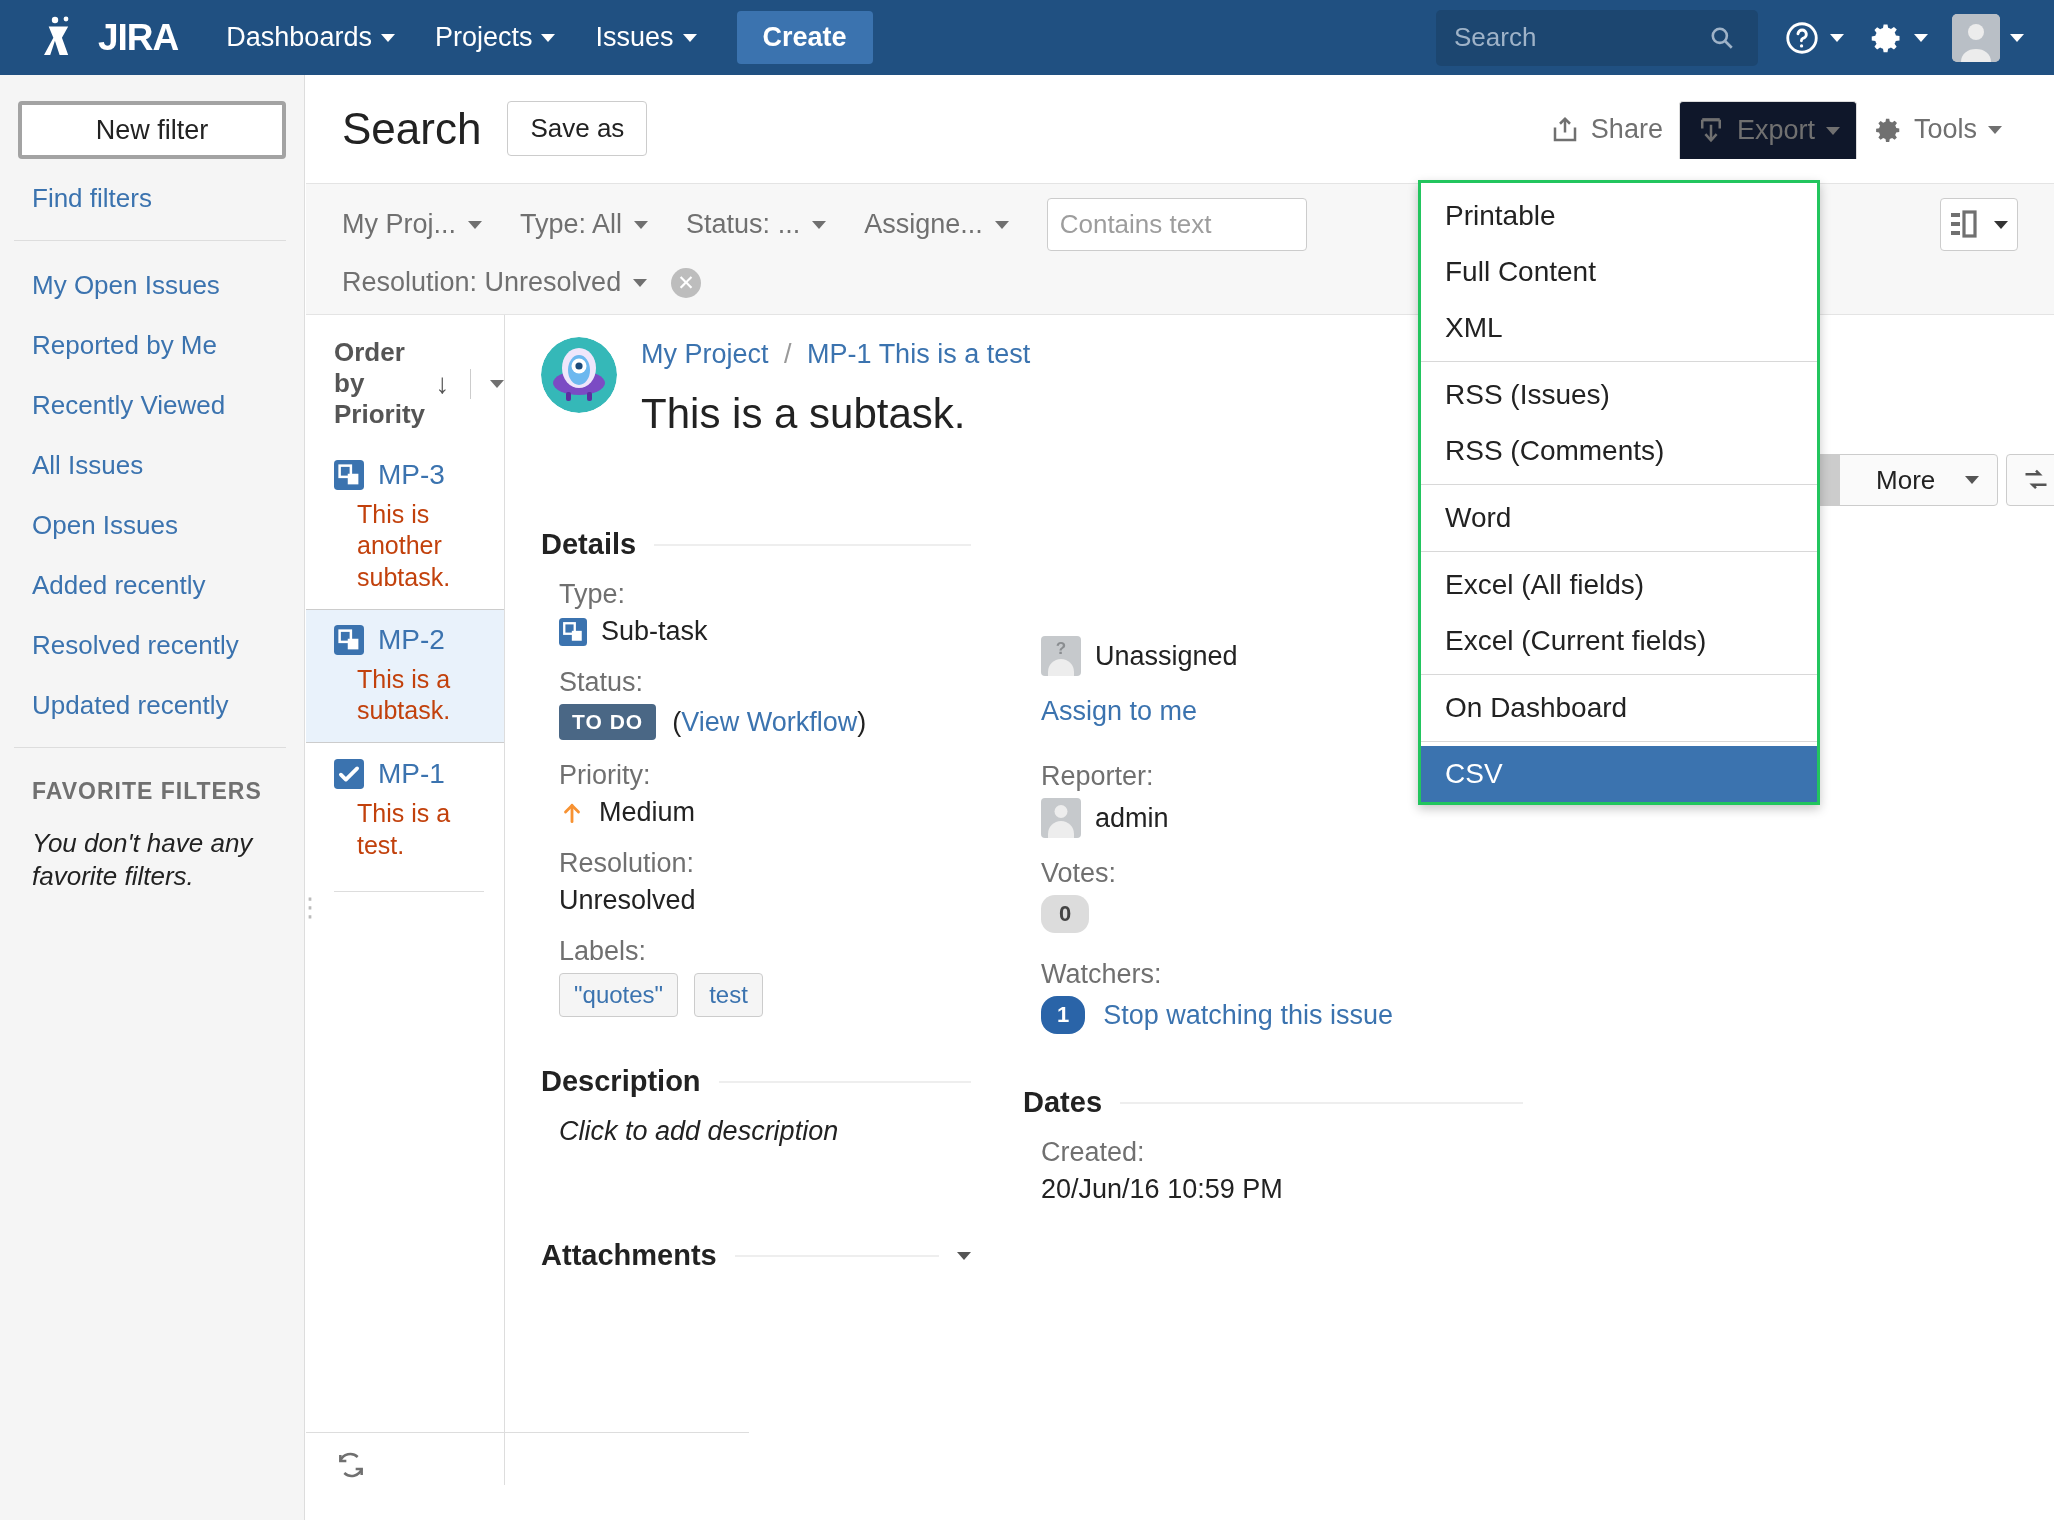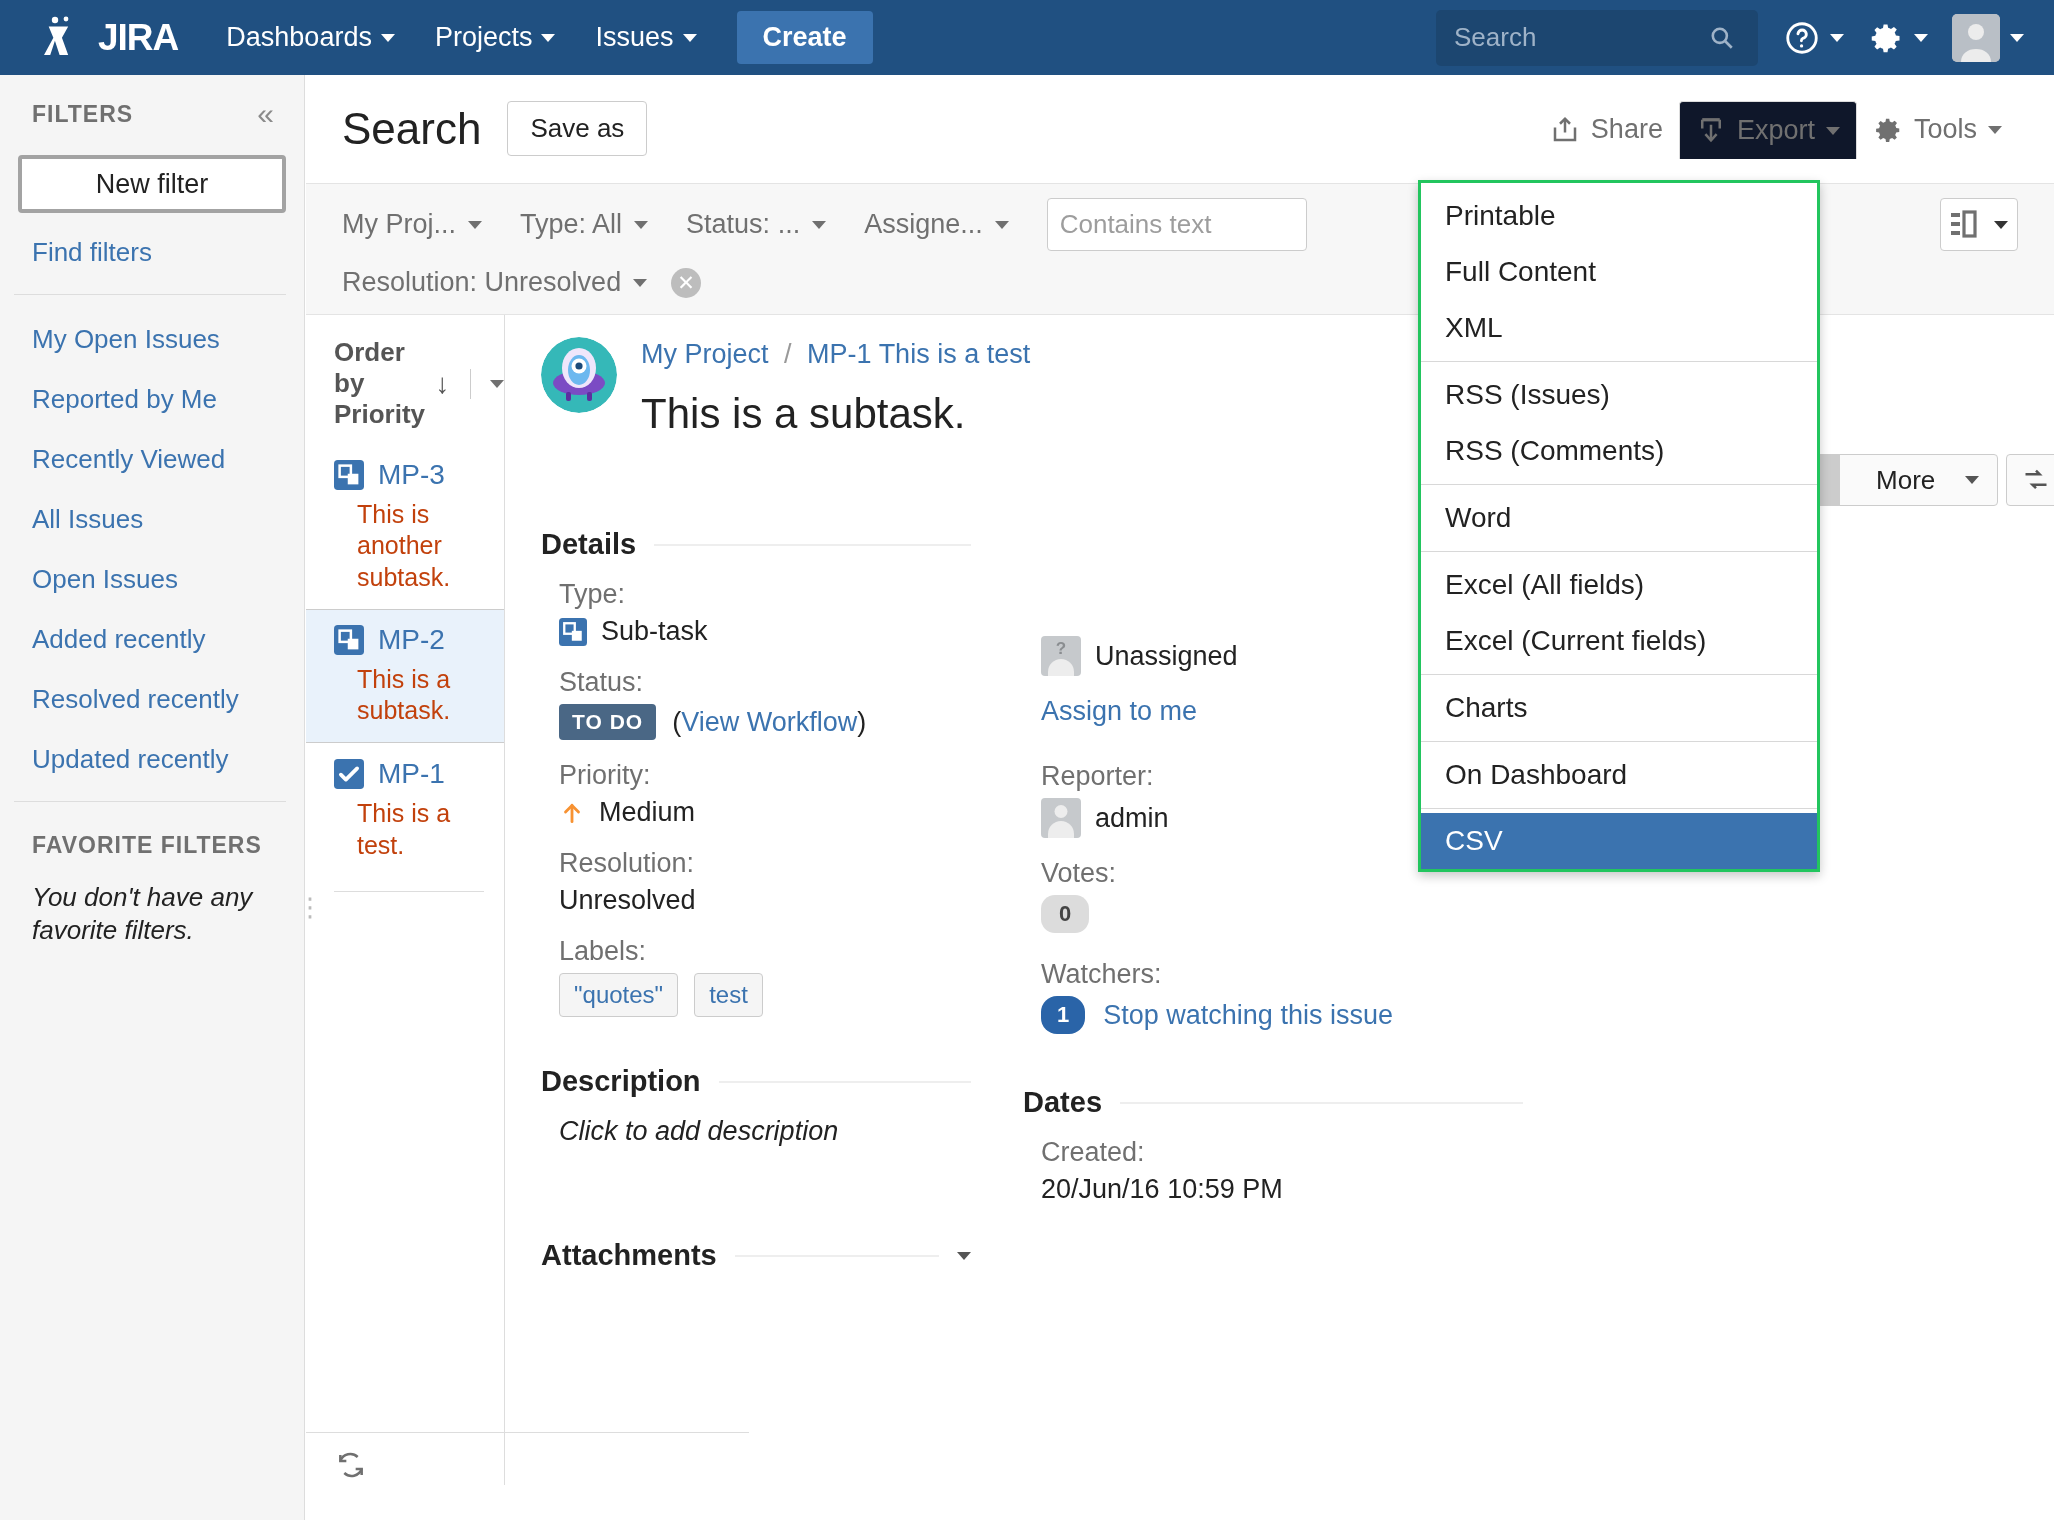--- a/index.html
+++ b/index.html
@@ -254,24 +254,20 @@
           <circle cx="24" cy="18" r="8" fill="#ececec"></circle>
           <path d="M9 48c0-8.3 6.7-13 15-13s15 4.7 15 13z" fill="#ececec"></path>
         </svg>
       </div>
       <i class="caret"></i>
     </div>
   </div>
 </div>
 
 <div id="sidebar">
-  <div id="sidebar-head">
-    <div class="t">FILTERS</div>
-    <div id="collapse-icon">«</div>
-  </div>
   <div id="newfilter">New filter</div>
   <div id="findfilters">Find filters</div>
   <div class="sb-divider"></div>
   <div class="sb-link">My Open Issues</div>
   <div class="sb-link">Reported by Me</div>
   <div class="sb-link">Recently Viewed</div>
   <div class="sb-link">All Issues</div>
   <div class="sb-link">Open Issues</div>
   <div class="sb-link">Added recently</div>
   <div class="sb-link">Resolved recently</div>
@@ -585,21 +581,18 @@
     <div class="mi">RSS (Comments)</div>
   </div>
   <div class="mgroup">
     <div class="mi">Word</div>
   </div>
   <div class="mgroup">
     <div class="mi">Excel (All fields)</div>
     <div class="mi">Excel (Current fields)</div>
   </div>
   <div class="mgroup">
-    <div class="mi">Charts</div>
-  </div>
-  <div class="mgroup">
     <div class="mi">On Dashboard</div>
   </div>
   <div class="mgroup" style="padding-bottom:0;padding-top:4px">
     <div class="mi sel">CSV</div>
   </div>
 </div>
 
 </body></html>

